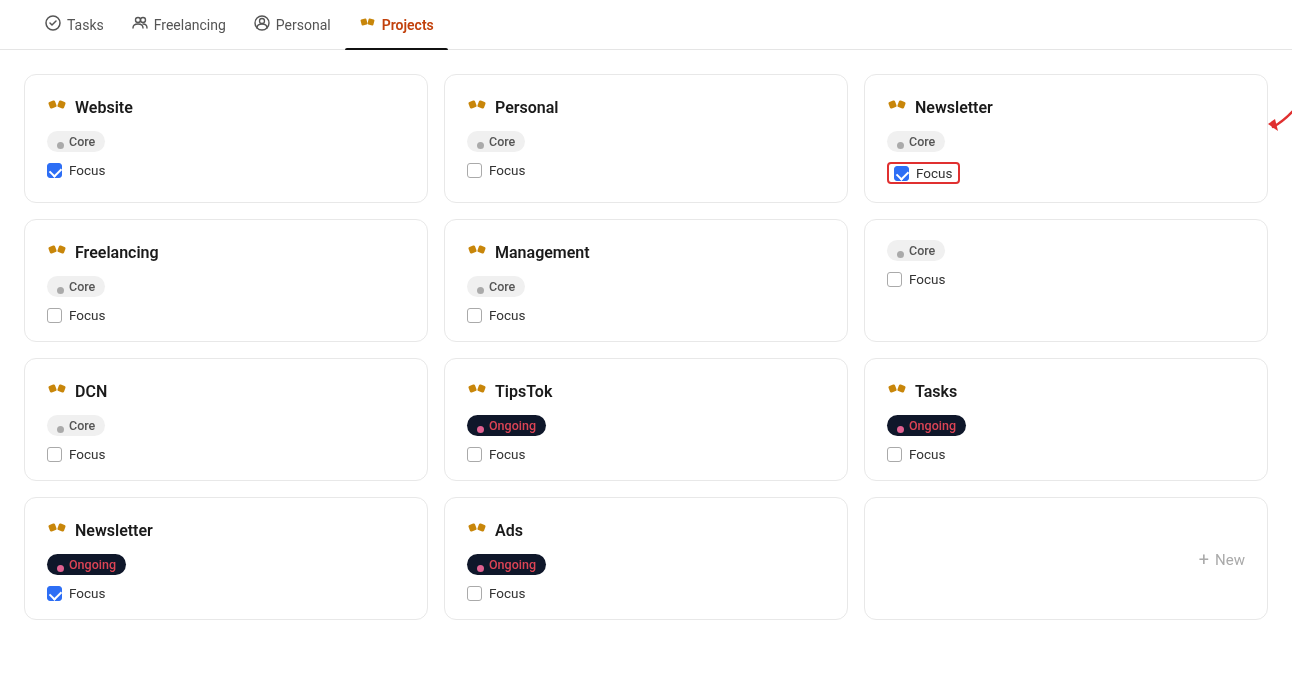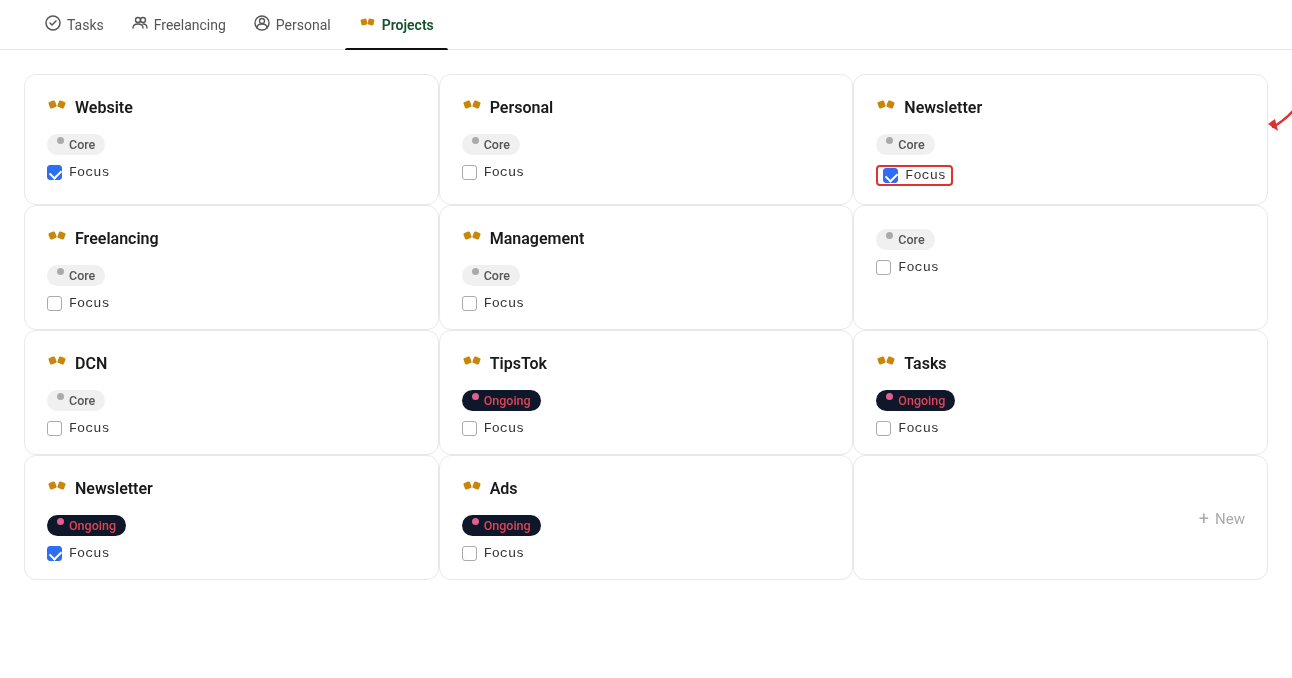--- a/index.html
+++ b/index.html
@@ -32,21 +32,21 @@
       gap: 6px;
       padding: 14px 14px;
       cursor: pointer;
       color: #555;
       font-size: 14px;
       position: relative;
       white-space: nowrap;
     }
 
     .nav-item.active {
-      color: #14532d;
+      color: #c2410c;
       font-weight: 600;
     }
 
     .nav-item.active::after {
       content: '';
       position: absolute;
       bottom: -1px;
       left: 0;
       right: 0;
       height: 2px;
@@ -60,20 +60,21 @@
 
     
     .main-content {
       padding: 24px 24px;
     }
 
     
     .projects-grid {
       display: grid;
       grid-template-columns: repeat(3, 1fr);
+      gap: 16px;
     }
 
     
     .project-card {
       border: 1.5px solid #e8e8e8;
       border-radius: 12px;
       padding: 20px 22px 18px;
       background: #fff;
       min-height: 110px;
     }
@@ -94,21 +95,21 @@
       margin-bottom: 12px;
     }
 
     .project-icon {
       font-size: 18px;
     }
 
     
     .badge {
       display: inline-flex;
-      align-items: flex-start;
+      align-items: flex-end;
       gap: 5px;
       padding: 3px 10px;
       border-radius: 20px;
       font-size: 12.5px;
       font-weight: 500;
       margin-bottom: 8px;
     }
 
     .badge.core {
       background: #f0f0f0;
@@ -130,21 +131,20 @@
     .badge.ongoing .badge-dot { background: #e06090; }
 
     
     .focus-row {
       display: flex;
       align-items: center;
       gap: 7px;
       margin-top: 2px;
       font-size: 13.5px;
       color: #333;
-      font-family: Liberation Mono, monospace;
     }
 
     .checkbox {
       width: 15px;
       height: 15px;
       border: 1.5px solid #aaa;
       border-radius: 3px;
       display: inline-block;
       flex-shrink: 0;
     }

